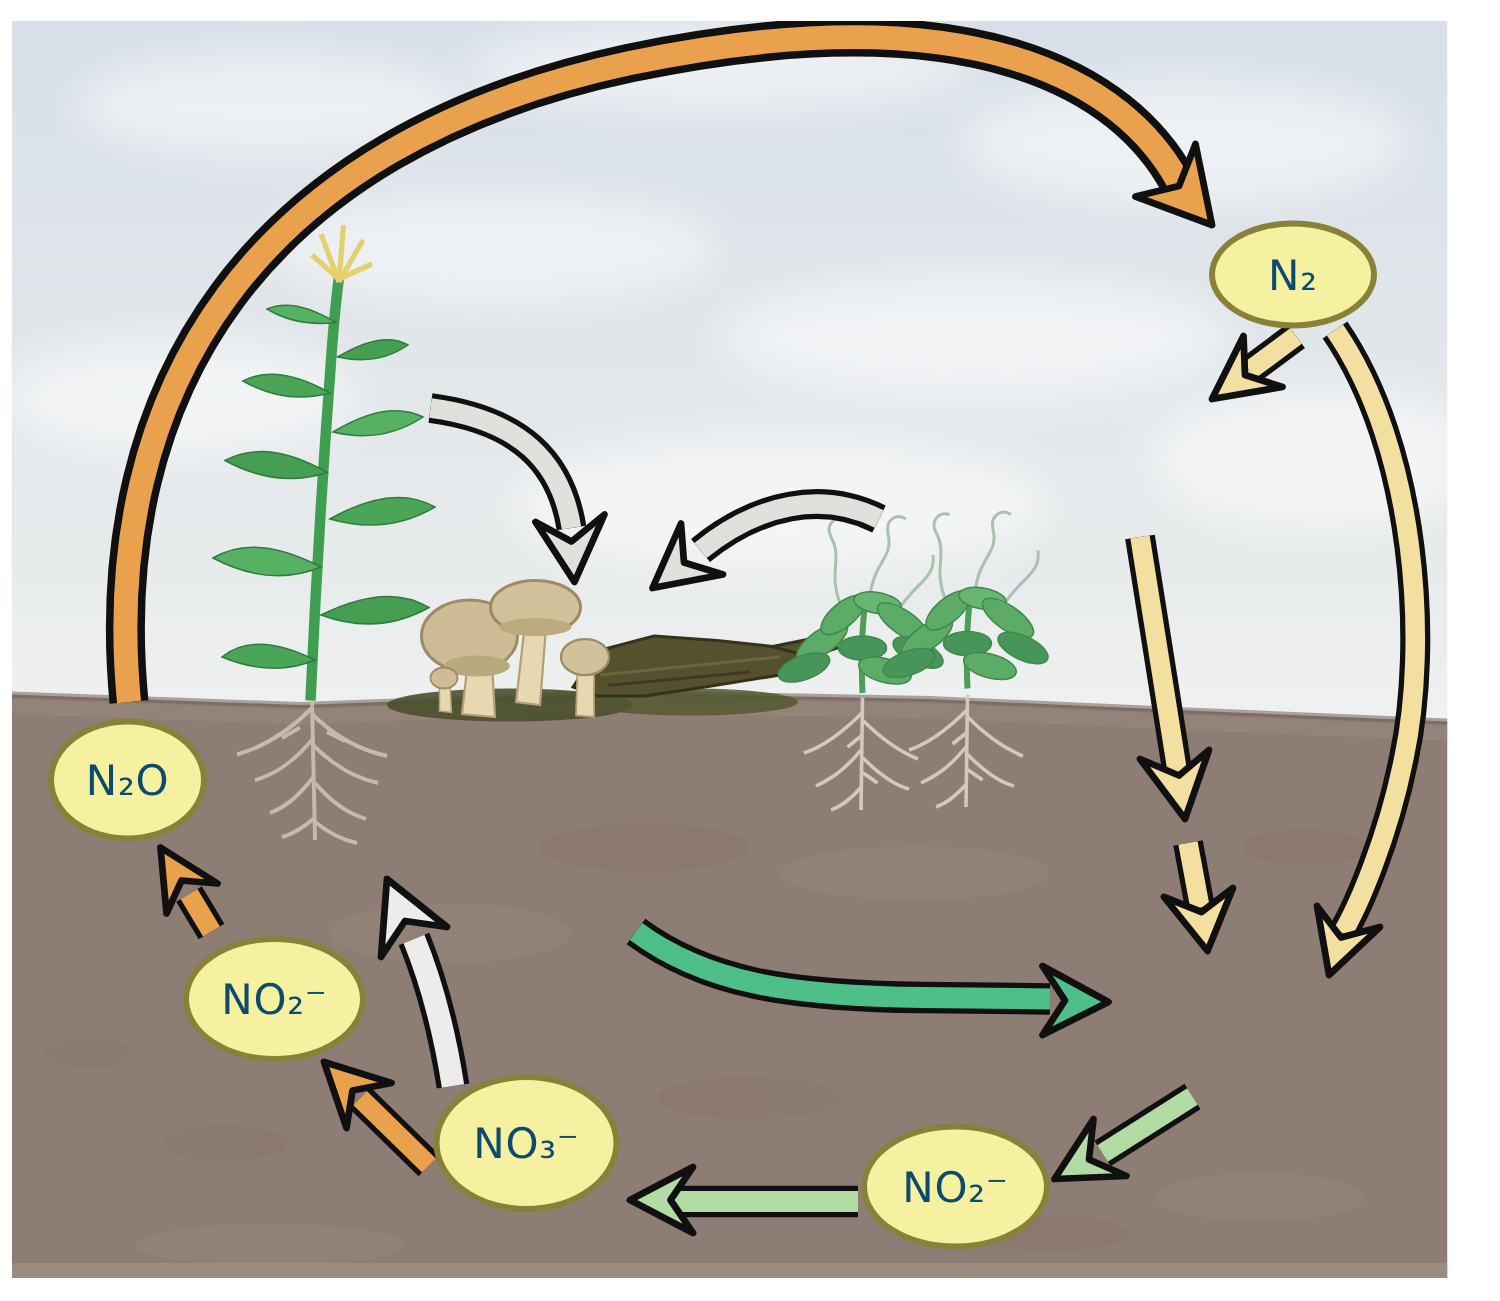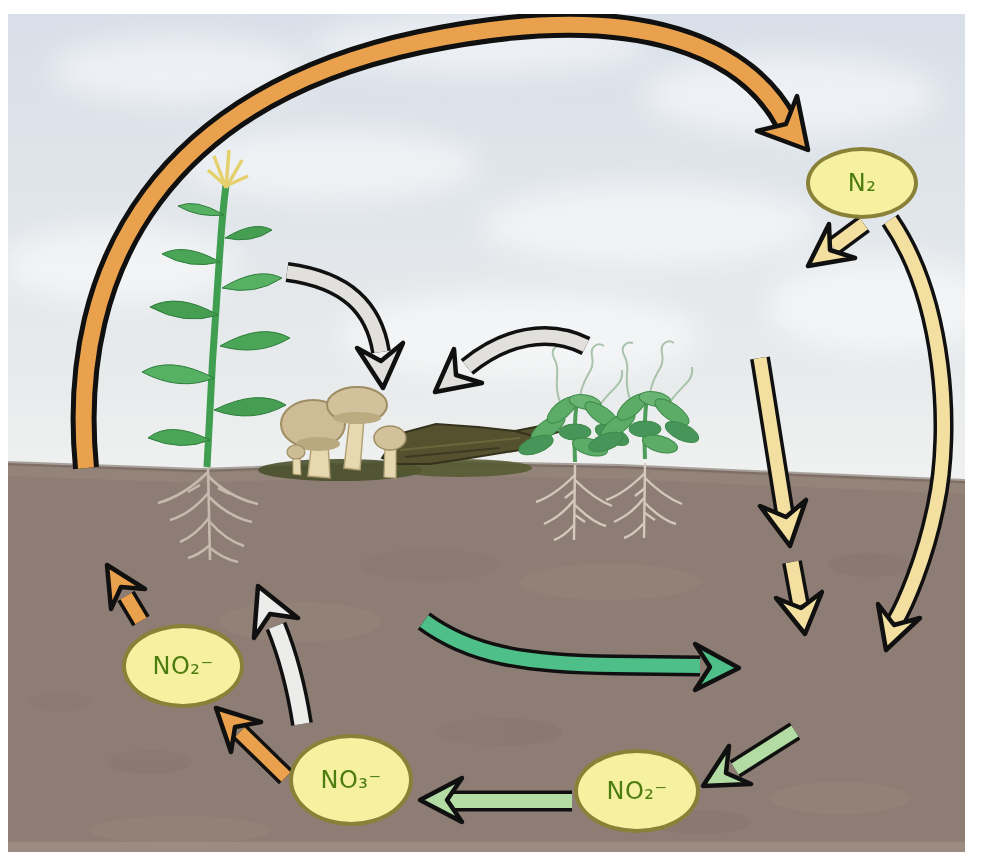--- a/index.html
+++ b/index.html
@@ -21,21 +21,21 @@
   .f-gray{fill:var(--gray,#e2e0dd);}
   .f-silver{fill:var(--silver,#ececea);}
   .f-teal{fill:var(--teal,#4fbf8a);}
   .f-green{fill:var(--light_green,#b2dca4);}
   
   .node{position:absolute;border-radius:50%;
         background:var(--node_fill,#f6f1a1);
         border:4px solid var(--node_border,#8a8139);
         display:flex;align-items:center;justify-content:center;
         box-sizing:border-box;}
-  .node-label{font-size:24px;color:#4d7c0f;letter-spacing:.5px;user-select:none;}
+  .node-label{font-size:28px;color:#0c4a6e;letter-spacing:.5px;user-select:none;}
 </style>
 </head>
 <body>
 
 <div id="stage">
 
 <svg width="1000" height="867" viewBox="0 0 1000 867">
   <defs>
     <clipPath id="scene">
           <rect x="8" y="14" width="957" height="838"></rect>
@@ -287,26 +287,29 @@
       <polygon class="hd f-orange" points="107,565 145,589 121,587 111,609"></polygon>
     </g>
 
   </g>
 </svg>
 
 <div class="node" style="left:806px;top:147px;width:112px;height:72px;">
   <span class="node-label">N₂</span>
 </div>
 
+<div class="node" style="left:32px;top:479px;width:106px;height:82px;">
+  <span class="node-label">N₂O</span>
+</div>
 
 <div class="node" style="left:122px;top:624px;width:122px;height:84px;">
   <span class="node-label">NO₂⁻</span>
 </div>
 
-<div class="node" style="left:289px;top:734px;width:124px;height:92px;">
+<div class="node" style="left:289px;top:716px;width:124px;height:92px;">
   <span class="node-label">NO₃⁻</span>
 </div>
 
 <div class="node" style="left:574px;top:749px;width:126px;height:84px;">
   <span class="node-label">NO₂⁻</span>
 </div>
 
 
 </div>
 

